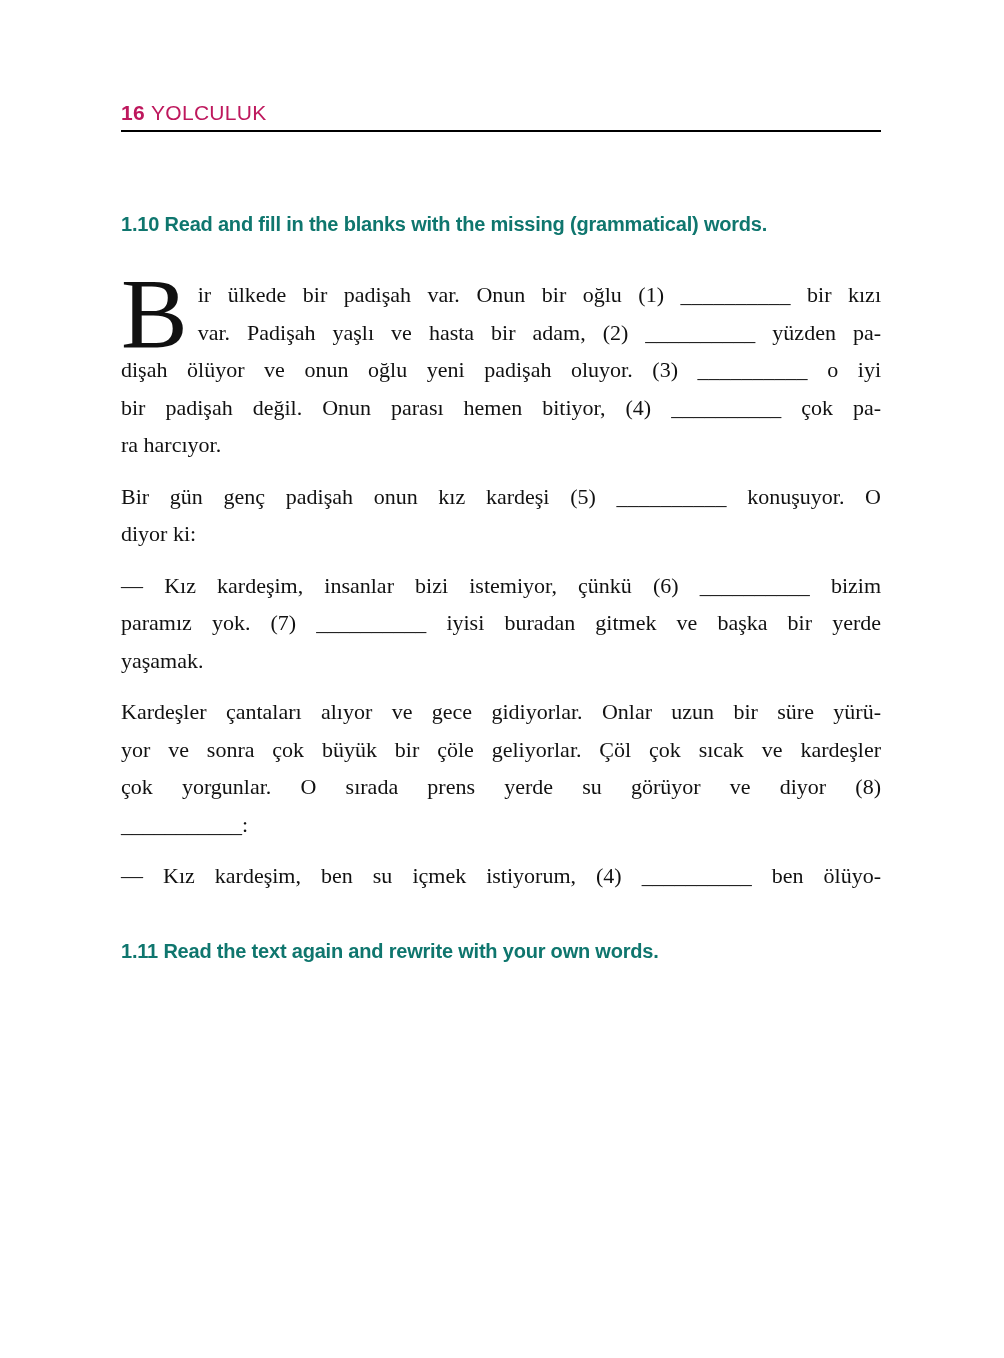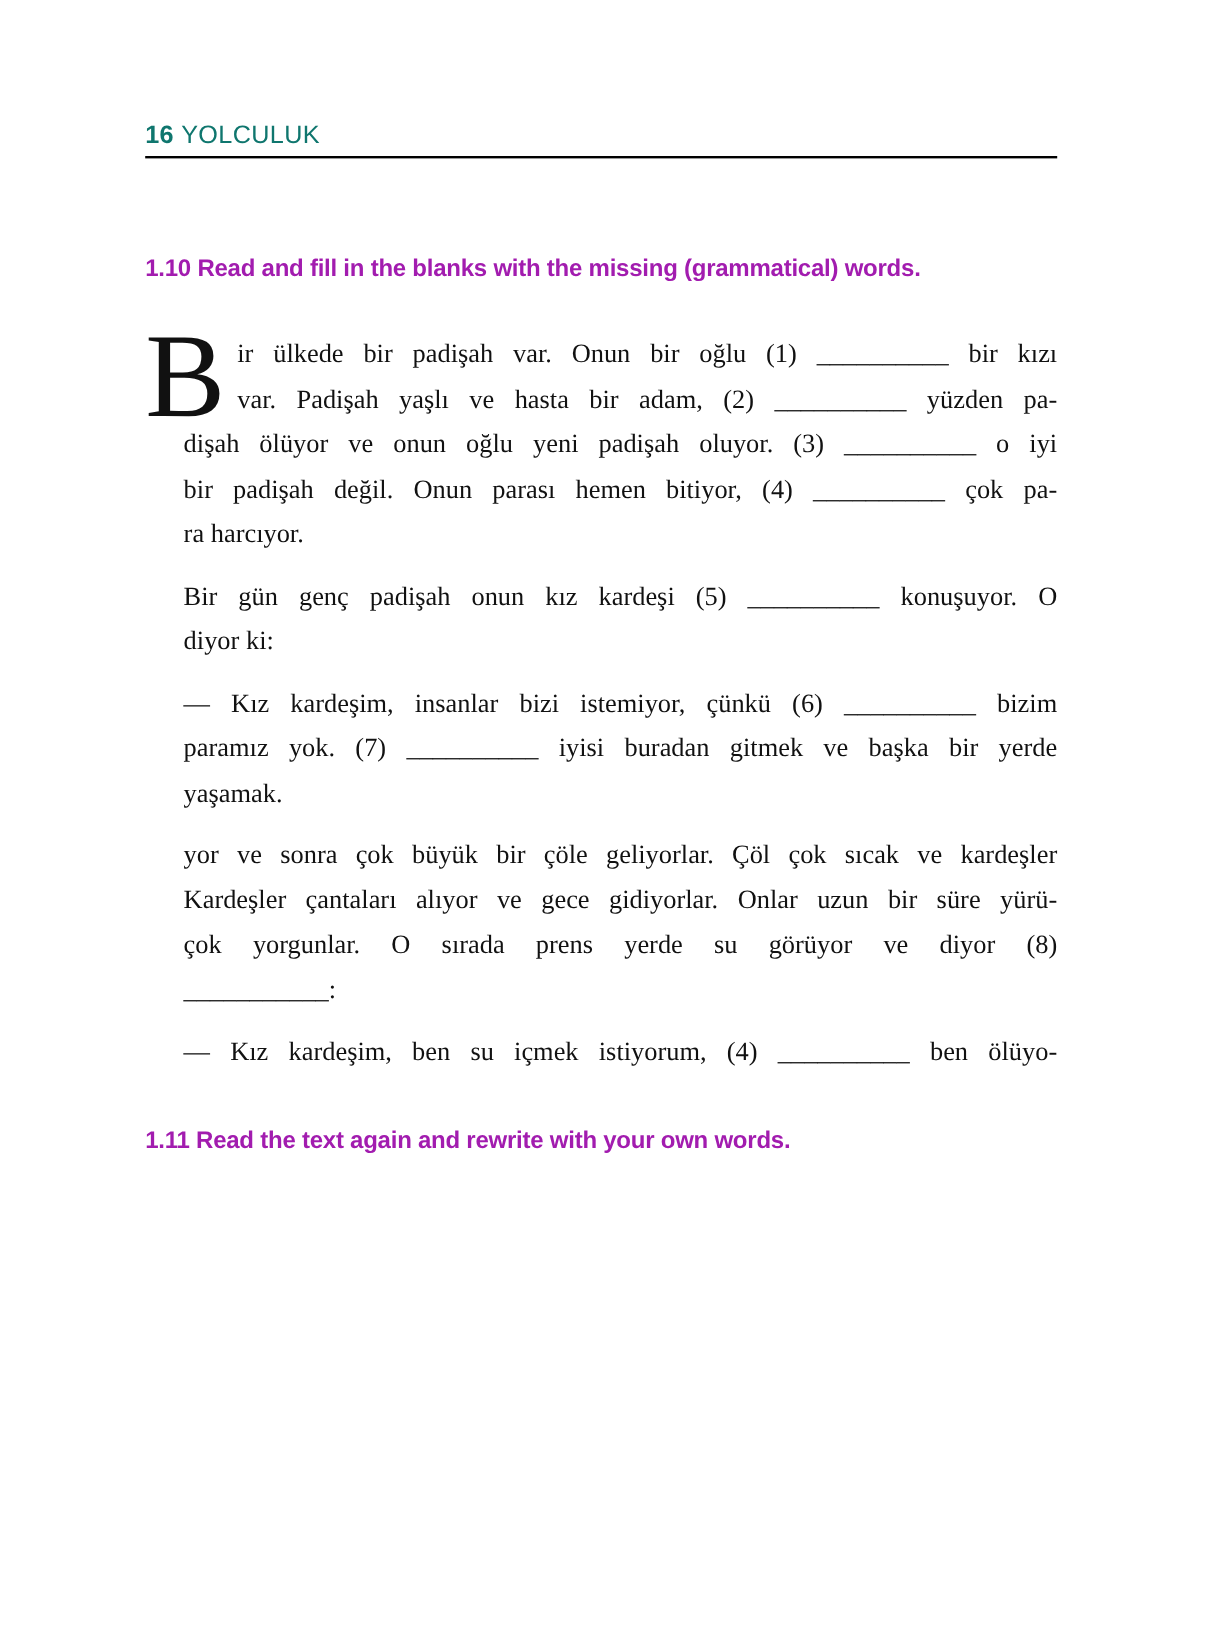--- a/index.html
+++ b/index.html
@@ -19,49 +19,49 @@
     margin-left: 121px;
   }
 
   
   .running-header {
     padding-top: 101px;
     font-family: "Liberation Sans", sans-serif;
     font-size: 21px;
     line-height: 24px;
     letter-spacing: 0.3px;
-    color: #0f766e;
+    color: #be185d;
     white-space: nowrap;
   }
   .running-header .pagenum { font-weight: 700; }
   .running-header .booktitle { font-weight: 400; margin-left: 6px; }
   .header-rule {
     border: 0;
     border-bottom: 2.5px solid #000000;
     margin: 5px 0 0 0;
   }
 
   
   .exercise-heading {
     font-family: "Liberation Sans", sans-serif;
     font-weight: 700;
     font-size: 20px;
     line-height: 24px;
     letter-spacing: -0.2px;
-    color: #a21caf;
+    color: #0f766e;
     white-space: nowrap;
   }
   .heading-110 { margin-top: 80px; }
   .heading-111 { margin-top: 44px; }
 
   
   .story { margin-top: 40px; font-size: 22px; line-height: 37.5px; }
   .para { margin: 0 0 14px 0; }
   .para:last-child { margin-bottom: 0; }
-  .line { text-align: justify; margin-left: 32px; }
+  .line { text-align: justify; }
   .line.j { text-align-last: justify; }
   .line.last { text-align: left; text-align-last: left; }
 
   .dropcap {
     float: left;
     font-size: 100px;
     line-height: 74px;
     height: 74px;
     margin: 1px 10px 0 0;
     font-family: "Liberation Serif", serif;
@@ -96,22 +96,22 @@
       <div class="line last">diyor ki:</div>
     </div>
 
     <div class="para">
       <div class="line j">— Kız kardeşim, insanlar bizi istemiyor, çünkü (6) __________ bizim</div>
       <div class="line j">paramız yok. (7) __________ iyisi buradan gitmek ve başka bir yerde</div>
       <div class="line last">yaşamak.</div>
     </div>
 
     <div class="para">
+      <div class="line j">Kardeşler çantaları alıyor ve gece gidiyorlar. Onlar uzun bir süre yürü-</div>
       <div class="line j">yor ve sonra çok büyük bir çöle geliyorlar. Çöl çok sıcak ve kardeşler</div>
-      <div class="line j">Kardeşler çantaları alıyor ve gece gidiyorlar. Onlar uzun bir süre yürü-</div>
       <div class="line j">çok yorgunlar. O sırada prens yerde su görüyor ve diyor (8)</div>
       <div class="line last">___________:</div>
     </div>
 
     <div class="para">
       <div class="line j">— Kız kardeşim, ben su içmek istiyorum, (4) __________ ben ölüyo-</div>
     </div>
 
 
   </div>

